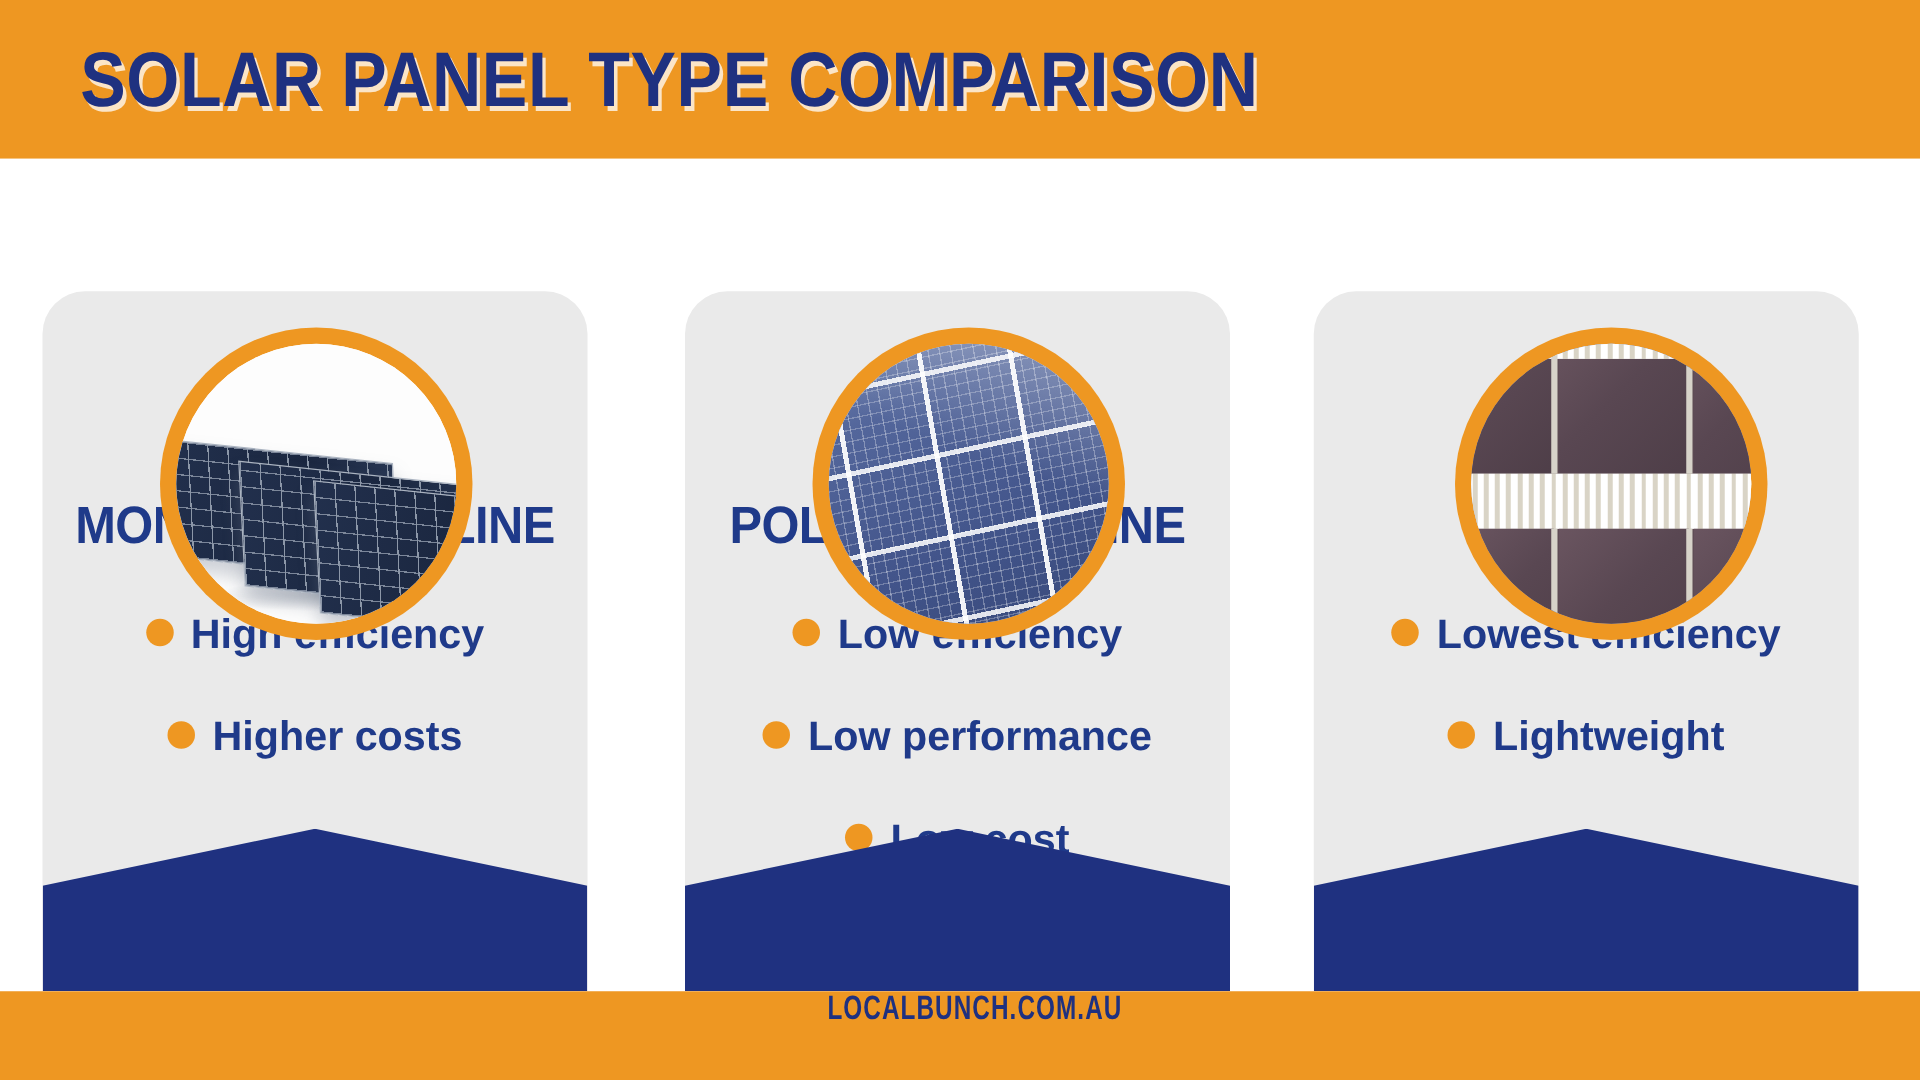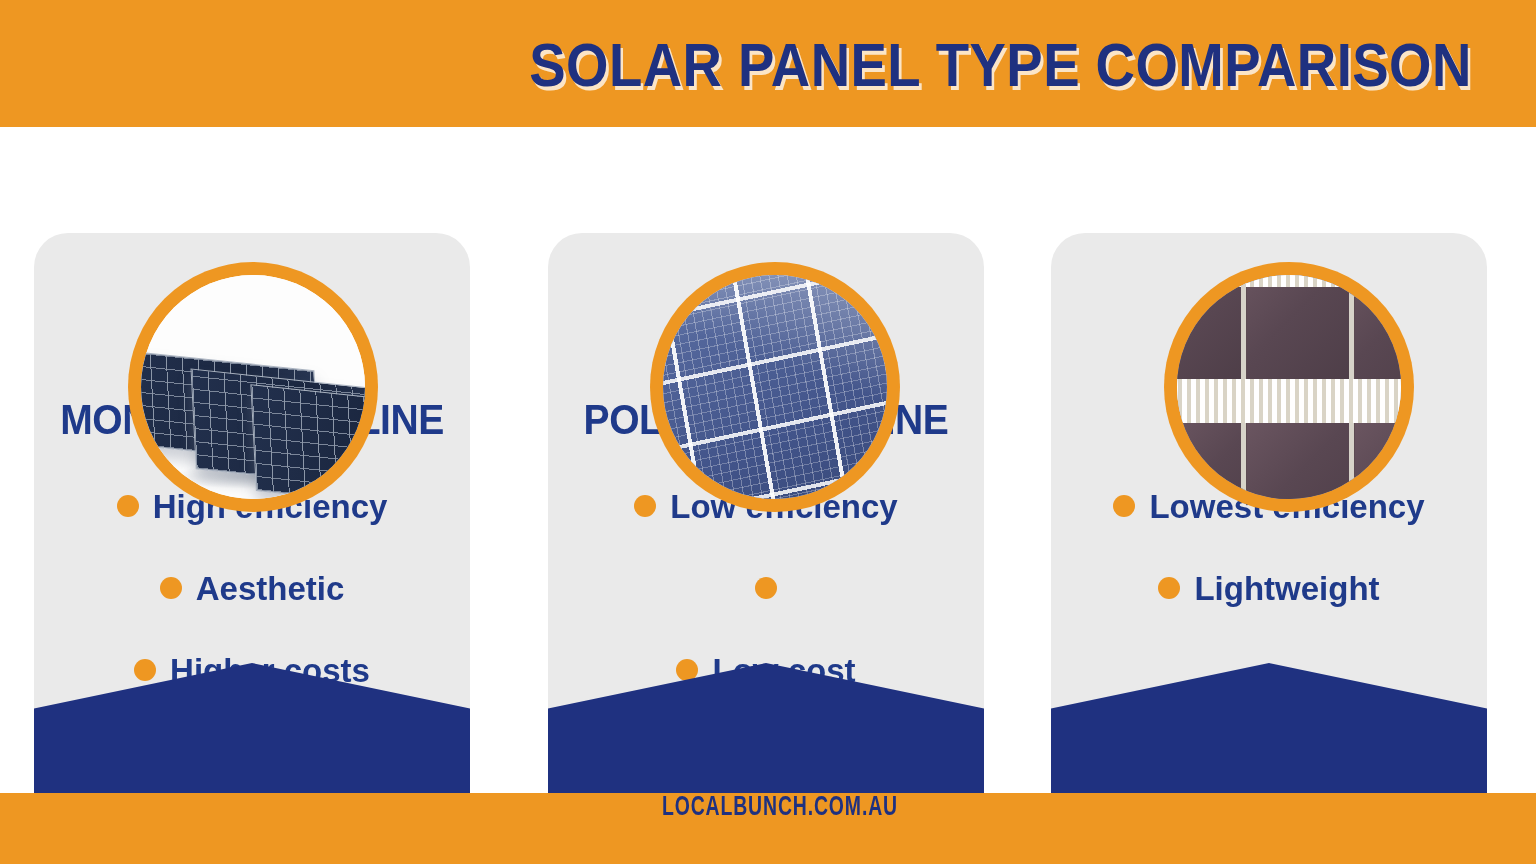--- a/index.html
+++ b/index.html
@@ -17,21 +17,21 @@
 
   
   .title-banner {
     position: absolute;
     left: 0; top: 0;
     width: 1536px;
     height: 127px;
     background: #ee9722;
     display: flex;
     align-items: center;
-    justify-content: flex-end;
+    justify-content: flex-start;
   }
   .title-text {
     font-family: "Liberation Sans Narrow", "Liberation Sans", sans-serif;
     font-weight: bold;
     font-size: 62px;
     letter-spacing: 0.5px;
     color: #1f3180;
     transform: scaleX(0.88);
     transform-origin: center;
     white-space: nowrap;
@@ -246,45 +246,40 @@
     <ul class="bullets">
       <li class="bullet-row">
         <span class="bullet-inner">
           <span class="dot"></span>
           <span class="bullet-text">High efficiency</span>
         </span>
       </li>
       <li class="bullet-row">
         <span class="bullet-inner">
           <span class="dot"></span>
-          <span class="bullet-text">Aesthetic</span>
-        </span>
-      </li>
-      <li class="bullet-row">
-        <span class="bullet-inner">
-          <span class="dot"></span>
           <span class="bullet-text">Higher costs</span>
         </span>
       </li>
     </ul>
     <div class="roof"></div>
   </div>
 
   <div class="card c2">
     <div class="card-heading">POLYCRYSTALLINE</div>
     <ul class="bullets">
       <li class="bullet-row">
         <span class="bullet-inner">
           <span class="dot"></span>
           <span class="bullet-text">Low efficiency</span>
         </span>
       </li>
       <li class="bullet-row">
         <span class="bullet-inner">
           <span class="dot"></span>
+          <span class="bullet-text">Low performance</span>
         </span>
       </li>
       <li class="bullet-row">
         <span class="bullet-inner">
           <span class="dot"></span>
           <span class="bullet-text">Low cost</span>
         </span>
       </li>
     </ul>
     <div class="roof"></div>

